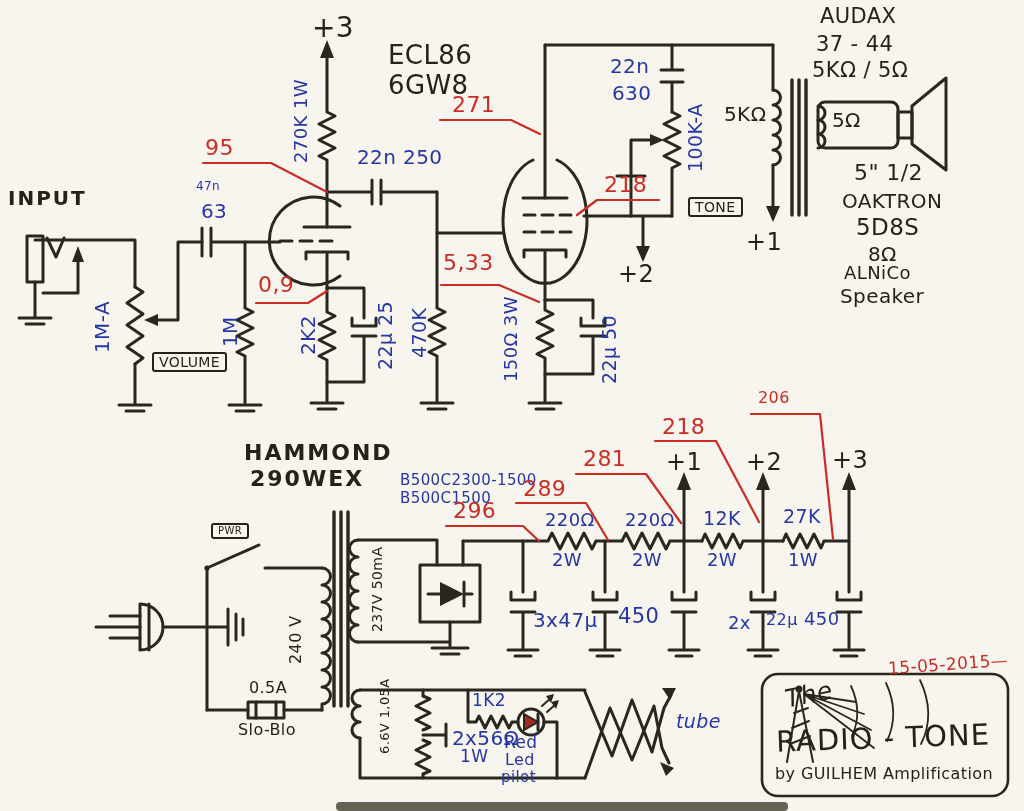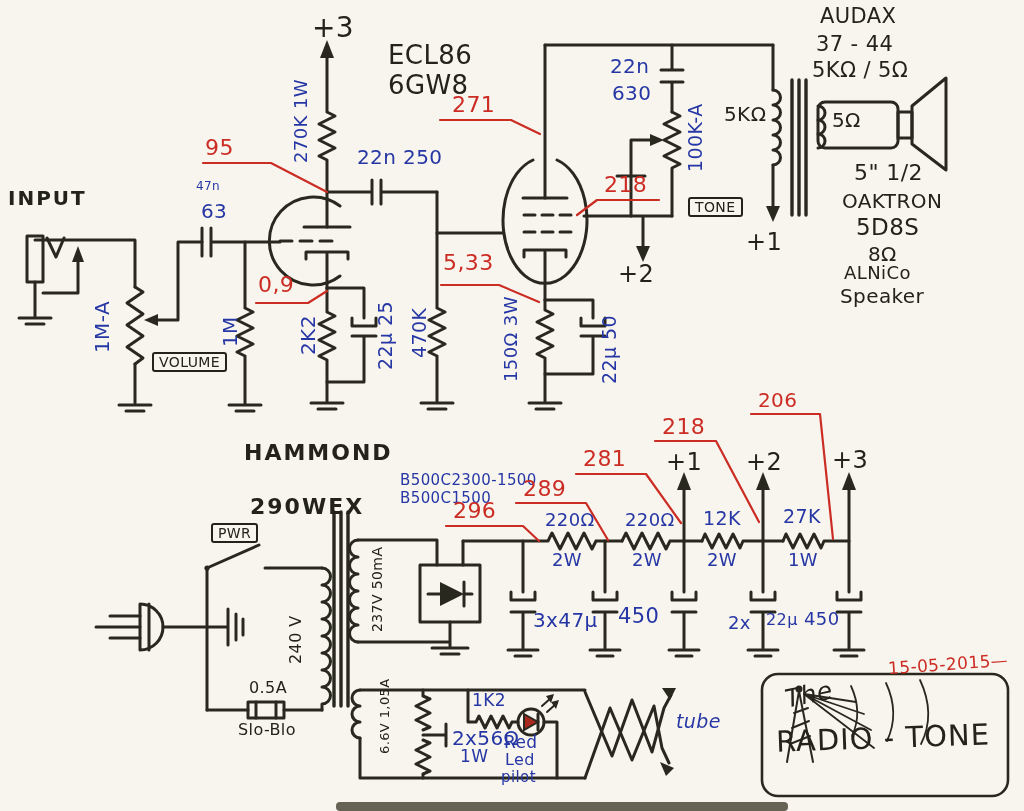--- a/index.html
+++ b/index.html
@@ -205,33 +205,33 @@
 <span class="lbl ink" style="left:812px;top:60px;font-size:21px">5KΩ / 5Ω</span>
 <span class="lbl ink" style="left:832px;top:110px;font-size:20px">5Ω</span>
 <span class="lbl ink" style="left:854px;top:162px;font-size:22px">5" 1/2</span>
 <span class="lbl ink" style="left:842px;top:191px;font-size:20px">OAKTRON</span>
 <span class="lbl ink" style="left:856px;top:216px;font-size:23px">5D8S</span>
 <span class="lbl ink" style="left:868px;top:244px;font-size:20px">8Ω</span>
 <span class="lbl ink" style="left:844px;top:264px;font-size:18px">ALNiCo</span>
 <span class="lbl ink" style="left:840px;top:286px;font-size:20px">Speaker</span>
 
 <span class="lbl ink ls2" style="left:244px;top:442px;font-size:22px">HAMMOND</span>
-<span class="lbl ink ls2" style="left:250px;top:496px;font-size:22px">290WEX</span>
-<span class="lbl ink boxed" style="left:211px;top:523px;font-size:14px">PWR</span>
+<span class="lbl ink ls2" style="left:250px;top:468px;font-size:22px">290WEX</span>
+<span class="lbl ink boxed" style="left:211px;top:523px;font-size:10px">PWR</span>
 <span class="lbl ink vert" style="left:288px;top:612px;height:56px;font-size:16px">240 V</span>
 <span class="lbl ink" style="left:249px;top:680px;font-size:16px">0.5A</span>
 <span class="lbl ink" style="left:238px;top:722px;font-size:16px">Slo-Blo</span>
 <span class="lbl ink vert" style="left:370px;top:546px;height:86px;font-size:14px">237V 50mA</span>
 <span class="lbl blue" style="left:400px;top:473px;font-size:15px">B500C2300-1500</span>
 <span class="lbl blue" style="left:400px;top:491px;font-size:15px">B500C1500</span>
 <span class="lbl red" style="left:453px;top:500px;font-size:22px">296</span>
 <span class="lbl red" style="left:523px;top:478px;font-size:22px">289</span>
 <span class="lbl red" style="left:583px;top:448px;font-size:22px">281</span>
 <span class="lbl red" style="left:662px;top:416px;font-size:22px">218</span>
-<span class="lbl red" style="left:758px;top:390px;font-size:20px">206</span>
+<span class="lbl red" style="left:758px;top:390px;font-size:16px">206</span>
 <span class="lbl blue" style="left:545px;top:511px;font-size:18px">220Ω</span>
 <span class="lbl blue" style="left:552px;top:551px;font-size:18px">2W</span>
 <span class="lbl blue" style="left:625px;top:511px;font-size:18px">220Ω</span>
 <span class="lbl blue" style="left:632px;top:551px;font-size:18px">2W</span>
 <span class="lbl blue" style="left:703px;top:509px;font-size:19px">12K</span>
 <span class="lbl blue" style="left:707px;top:551px;font-size:18px">2W</span>
 <span class="lbl blue" style="left:783px;top:507px;font-size:19px">27K</span>
 <span class="lbl blue" style="left:788px;top:551px;font-size:18px">1W</span>
 <span class="lbl ink" style="left:666px;top:450px;font-size:24px">+1</span>
 <span class="lbl ink" style="left:746px;top:450px;font-size:24px">+2</span>
@@ -247,14 +247,15 @@
 <span class="lbl blue" style="left:460px;top:748px;font-size:17px">1W</span>
 <span class="lbl blue" style="left:472px;top:692px;font-size:17px">1K2</span>
 <span class="lbl blue" style="left:504px;top:734px;font-size:17px">Red</span>
 <span class="lbl blue" style="left:505px;top:752px;font-size:16px">Led</span>
 <span class="lbl blue" style="left:501px;top:770px;font-size:15px">pilot</span>
 <span class="lbl blue it" style="left:676px;top:712px;font-size:19px">tube</span>
 
 <span class="lbl red" style="left:888px;top:656px;font-size:17px;transform:rotate(-4deg)">15-05-2015—</span>
 <span class="lbl ink it" style="left:785px;top:682px;font-size:25px;transform:rotate(-12deg)">The</span>
 <span class="lbl ink" style="left:776px;top:724px;font-size:29px;letter-spacing:1px;transform:rotate(-2deg)">RADIO - TONE</span>
+<span class="lbl ink" style="left:775px;top:766px;font-size:16px">by GUILHEM Amplification</span>
 
 </div>
 
 </body></html>

